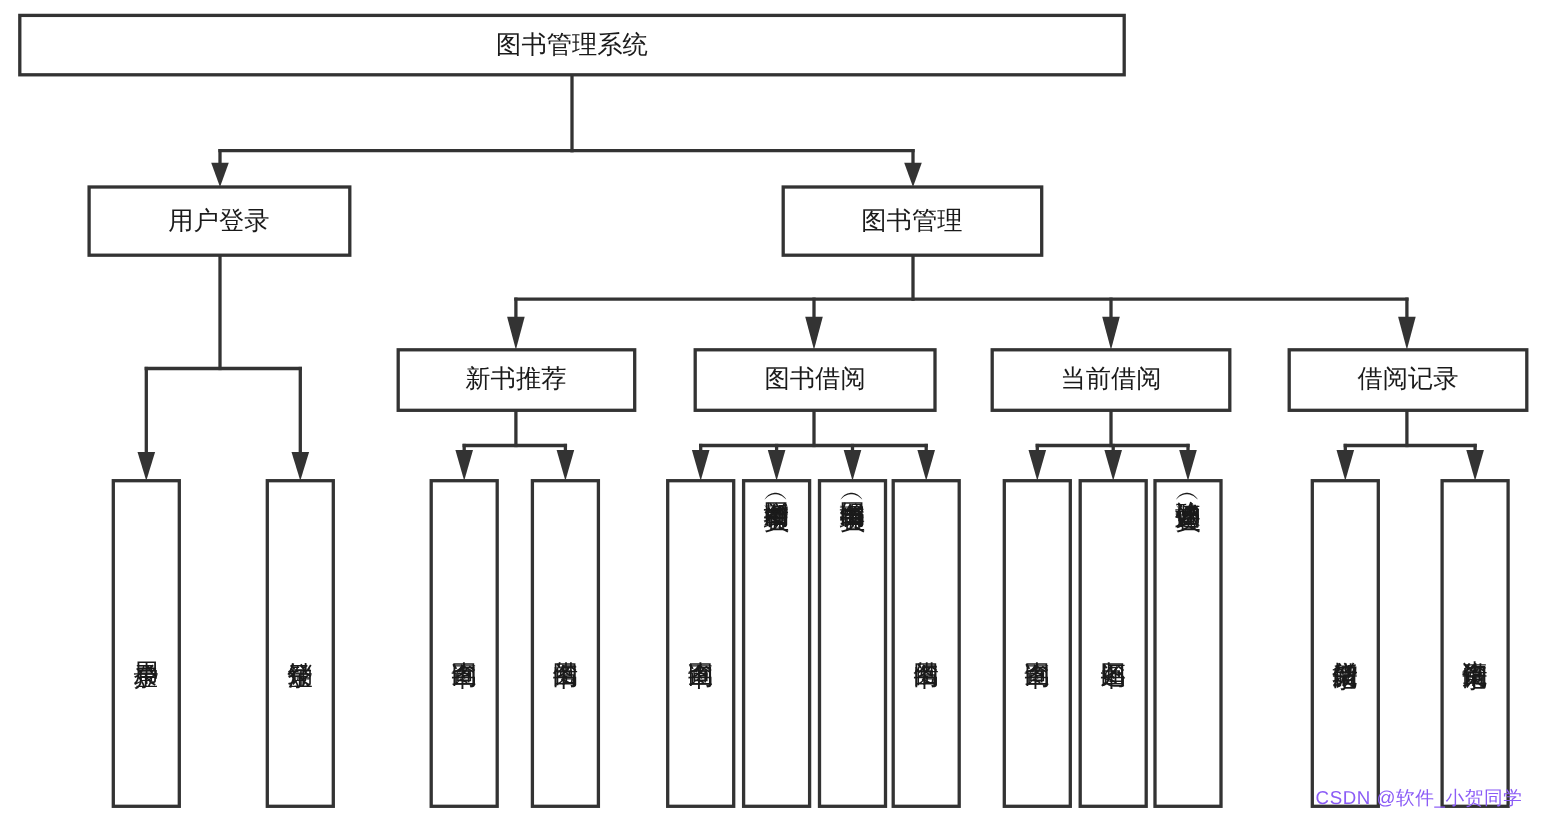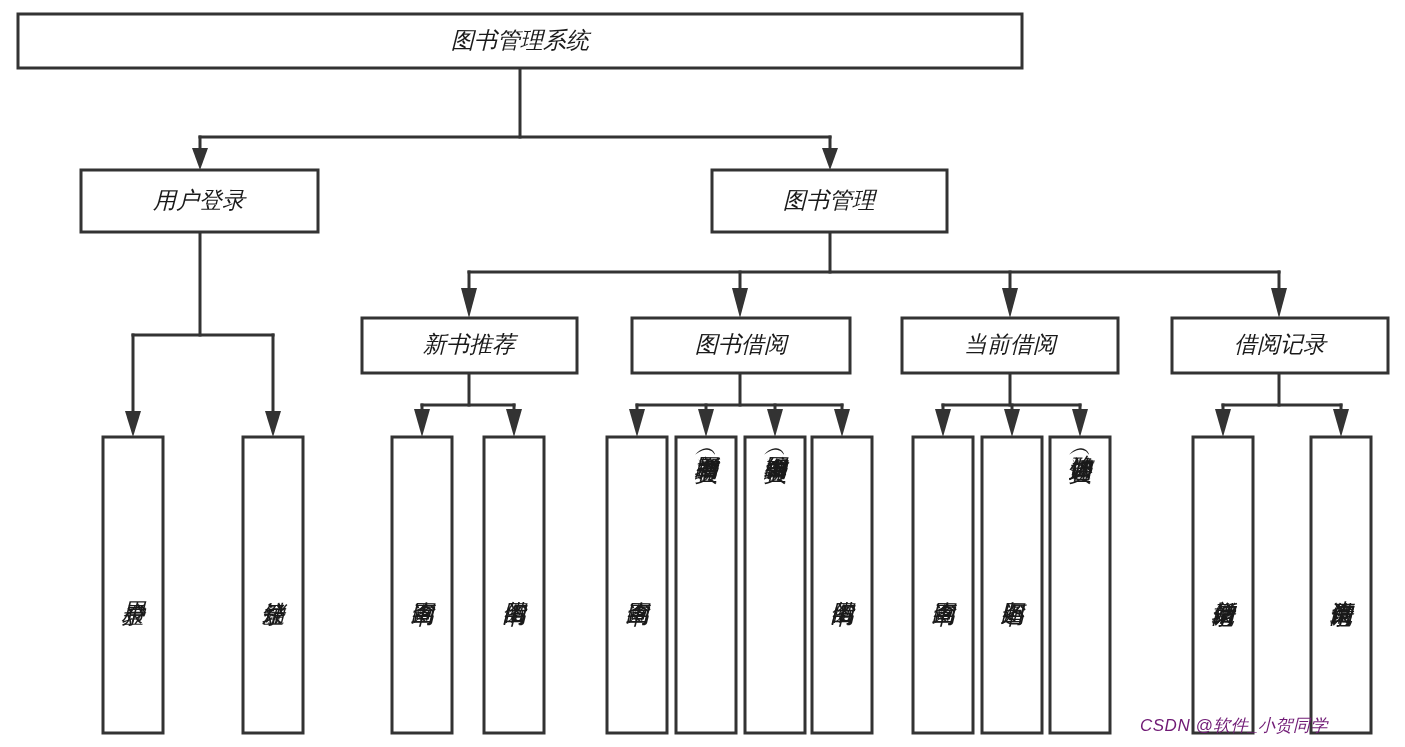--- a/index.html
+++ b/index.html
@@ -11,21 +11,20 @@
     width: 1405px;
     height: 747px;
     font-family: "Liberation Sans", "DejaVu Sans", sans-serif;
     overflow: hidden;
     position: relative;
   }
   #diagram-root {
     position: relative;
     width: 1405px;
     height: 747px;
-    font-style: italic;
   }
   svg.diagram-canvas {
     position: absolute;
     top: 0;
     left: 0;
     width: 1405px;
     height: 747px;
     display: block;
   }
   .node-box {
@@ -62,25 +61,25 @@
     text-orientation: upright;
     font-family: "Liberation Sans", "DejaVu Sans", sans-serif;
     font-size: 23px;
     line-height: 1.08;
     color: #1a1a1a;
     letter-spacing: 1px;
     white-space: nowrap;
   }
   .watermark {
     position: absolute;
-    left: 1140px;
+    left: 1196px;
     top: 714px;
     font-family: "Liberation Sans", "DejaVu Sans", sans-serif;
     font-size: 17px;
-    color: #701a75;
+    color: #8b5cf6;
     letter-spacing: 0.5px;
     white-space: nowrap;
     pointer-events: none;
   }
 </style>
 </head>
 <body>
 
 <div id="diagram-root">
 

